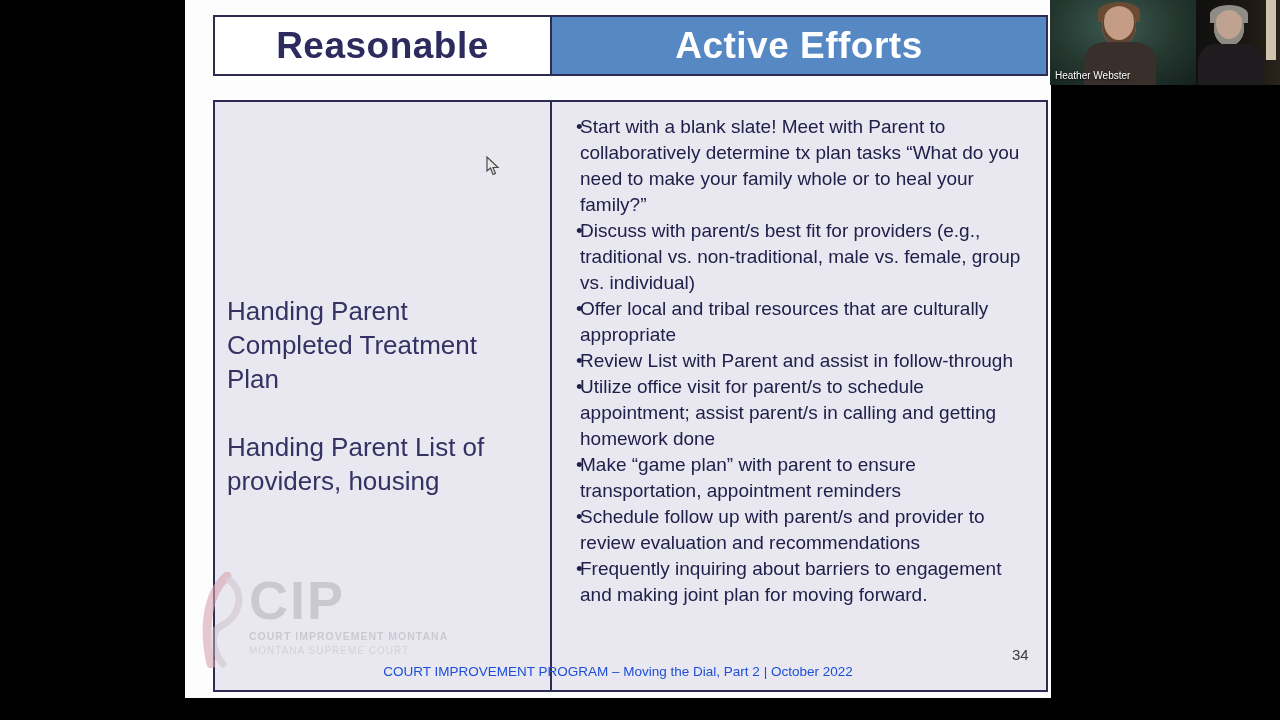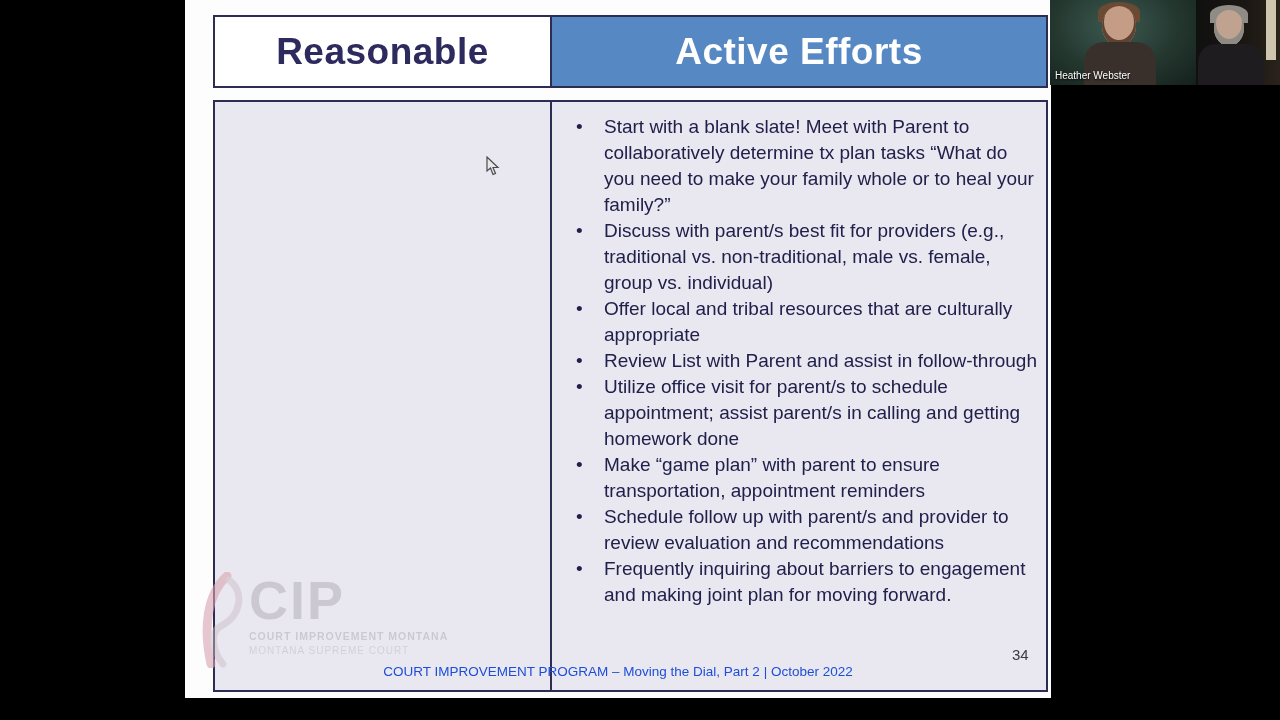--- a/index.html
+++ b/index.html
@@ -2,41 +2,41 @@
 <html><head>
 <meta charset="utf-8">
 <style>
   html,body{margin:0;padding:0;background:#000;}
   .stage{position:relative;width:1280px;height:720px;background:#000;overflow:hidden;
          font-family:"Liberation Sans",sans-serif;}
 
   
   .slide{position:absolute;left:185px;top:0;width:866px;height:698px;background:#fdfdfe;}
 
-  .header-row{position:absolute;left:28px;top:15px;width:835px;height:73px;
+  .header-row{position:absolute;left:28px;top:15px;width:835px;height:61px;
               display:flex;border:2px solid #2d2c52;box-sizing:border-box;}
   .header-cell{display:flex;align-items:center;justify-content:center;
                font-weight:bold;font-size:37px;letter-spacing:.5px;}
   .header-cell.reasonable{width:337px;background:#ffffff;color:#2d2a5e;
                border-right:2px solid #2d2c52;box-sizing:border-box;}
   .header-cell.active{flex:1;background:#5688c4;color:#ffffff;}
 
   .body-table{position:absolute;left:28px;top:100px;width:835px;height:592px;
               display:flex;border:2px solid #2d2c52;box-sizing:border-box;
               background:#e9e8f1;}
   .left-cell{width:337px;box-sizing:border-box;border-right:2px solid #2d2c52;
              display:flex;flex-direction:column;justify-content:center;
              padding:0 14px 0 12px;color:#343263;font-size:26px;line-height:34px;}
   .left-cell .para{margin:0 0 34px 0;}
   .left-cell .para:last-child{margin-bottom:0;}
 
   .right-cell{flex:1;box-sizing:border-box;padding:12px 8px 0 0;position:relative;z-index:6;}
   .right-cell ul{list-style:none;margin:0;padding:0;color:#21204b;
                  font-size:19px;line-height:26px;}
-  .right-cell li{position:relative;padding-left:52px;}
+  .right-cell li{position:relative;padding-left:28px;}
   .right-cell li::before{content:"•";position:absolute;left:24px;top:0;}
 
   
   .slide-footer{position:absolute;left:0;top:664px;width:100%;text-align:center;
                 color:#1d4ed8;font-size:13.5px;z-index:5;}
   .page-number{position:absolute;left:827px;top:646px;color:#3a3a3a;font-size:15px;z-index:7;}
 
   
   .cip-logo{position:absolute;left:12px;top:572px;display:flex;align-items:flex-start;
             opacity:.6;z-index:4;}
@@ -83,20 +83,22 @@
 
   <div class="slide">
 
     <div class="header-row">
       <div class="header-cell reasonable">Reasonable</div>
       <div class="header-cell active">Active Efforts</div>
     </div>
 
     <div class="body-table">
       <div class="left-cell">
+        <p class="para">Handing Parent Completed Treatment Plan</p>
+        <p class="para">Handing Parent List of providers, housing</p>
       </div>
       <div class="right-cell">
         <ul>
           <li>Start with a blank slate!  Meet with Parent to collaboratively determine tx plan tasks “What do you need to make your family whole or to heal your family?”</li>
           <li>Discuss with parent/s best fit for providers (e.g., traditional vs. non-traditional, male vs. female, group vs. individual)</li>
           <li>Offer local and tribal resources that are culturally appropriate</li>
           <li>Review List with Parent and assist in follow-through</li>
           <li>Utilize office visit for parent/s to schedule appointment; assist parent/s in calling and getting homework done</li>
           <li>Make “game plan” with parent to ensure transportation, appointment reminders</li>
           <li>Schedule follow up with parent/s and provider to review evaluation and recommendations</li>

